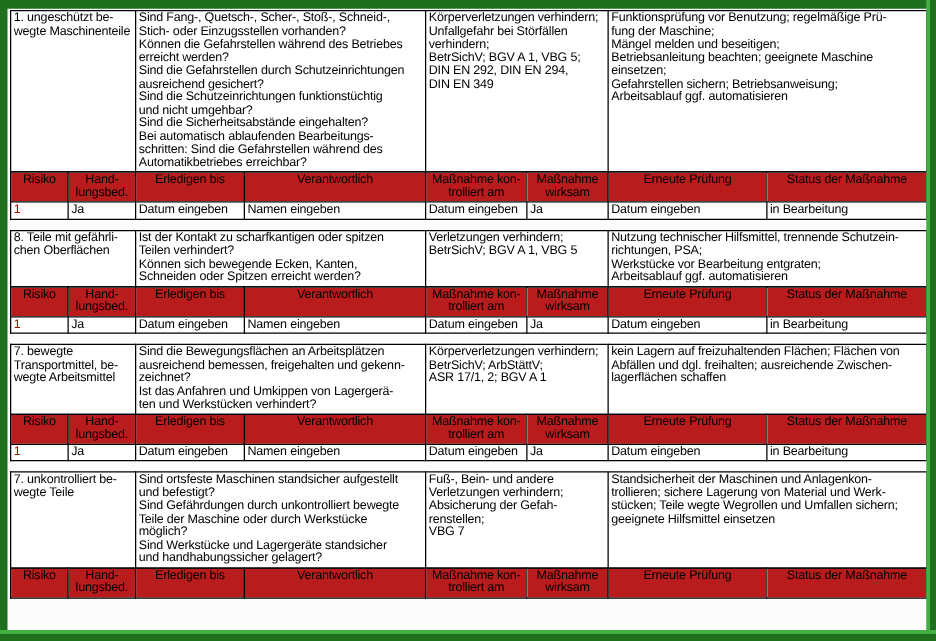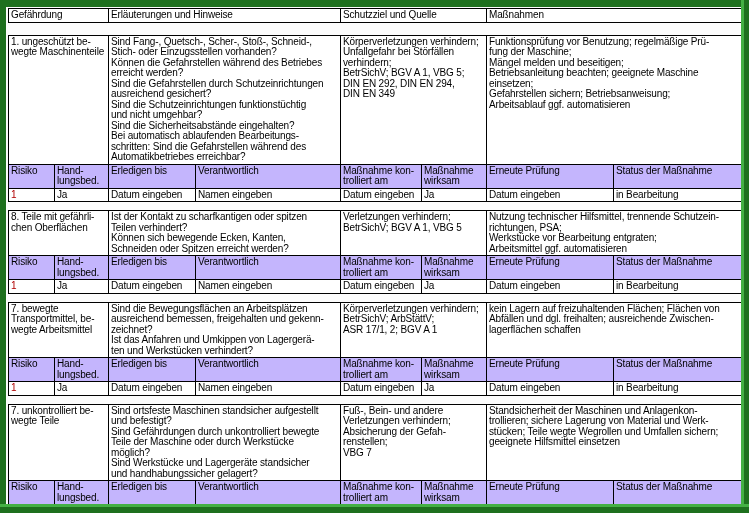--- a/index.html
+++ b/index.html
@@ -22,21 +22,21 @@
   td {
     border:1px solid #000;
     padding:1px 2px;
     font-size:10px; line-height:10.5px; letter-spacing:-0.15px;
     vertical-align:top; white-space:pre; overflow:hidden;
     color:#000; background:#fff;
   }
   table.headT { margin-bottom:12px; }
   table.mainT { margin-bottom:0;padding-left:18px; }
   table.subT  { margin-top:-1px; margin-bottom:8px; }
-  tr.subhead td { background:#c4b5fd; }
+  tr.subhead td { background:#b91c1c;text-align:center; }
   td.red { color:#b00000; }
 
   
   col.mc1 { width:100px; } col.mc2 { width:232px; }
   col.mc3 { width:146px; } col.mc4 { width:255px; }
   
   col.sc1 { width:46px; }  col.sc2 { width:54px; }
   col.sc3 { width:87px; }  col.sc4 { width:145px; }
   col.sc5 { width:81px; }  col.sc6 { width:65px; }
   col.sc7 { width:127px; } col.sc8 { width:128px; }
@@ -44,36 +44,20 @@
 </head>
 <body>
 
 <div class="frame top"></div>
 <div class="frame left"></div>
 <div class="frame right"></div>
 <div class="frame bottom"></div>
 
 <div class="content">
 
-  <table class="headT">
-    <colgroup>
-        <col class="mc1">
-        <col class="mc2">
-        <col class="mc3">
-        <col class="mc4">
-      </colgroup>
-    <tbody>
-        <tr>
-      <td>Gefährdung</td>
-      <td>Erläuterungen und Hinweise</td>
-      <td>Schutzziel und Quelle</td>
-      <td>Maßnahmen</td>
-    </tr>
-  </tbody>
-    </table>
 
   <table class="mainT">
     <colgroup>
         <col class="mc1">
         <col class="mc2">
         <col class="mc3">
         <col class="mc4">
       </colgroup>
     <tbody>
         <tr>
@@ -158,21 +142,21 @@
 chen Oberflächen</td>
       <td>Ist der Kontakt zu scharfkantigen oder spitzen
 Teilen verhindert?
 Können sich bewegende Ecken, Kanten,
 Schneiden oder Spitzen erreicht werden?</td>
       <td>Verletzungen verhindern;
 BetrSichV; BGV A 1, VBG 5</td>
       <td>Nutzung technischer Hilfsmittel, trennende Schutzein-
 richtungen, PSA;
 Werkstücke vor Bearbeitung entgraten;
-Arbeitsmittel ggf. automatisieren</td>
+Arbeitsablauf ggf. automatisieren</td>
     </tr>
   </tbody>
     </table>
   <table class="subT">
     <colgroup>
         <col class="sc1">
         <col class="sc2">
         <col class="sc3">
         <col class="sc4">
         <col class="sc5">

